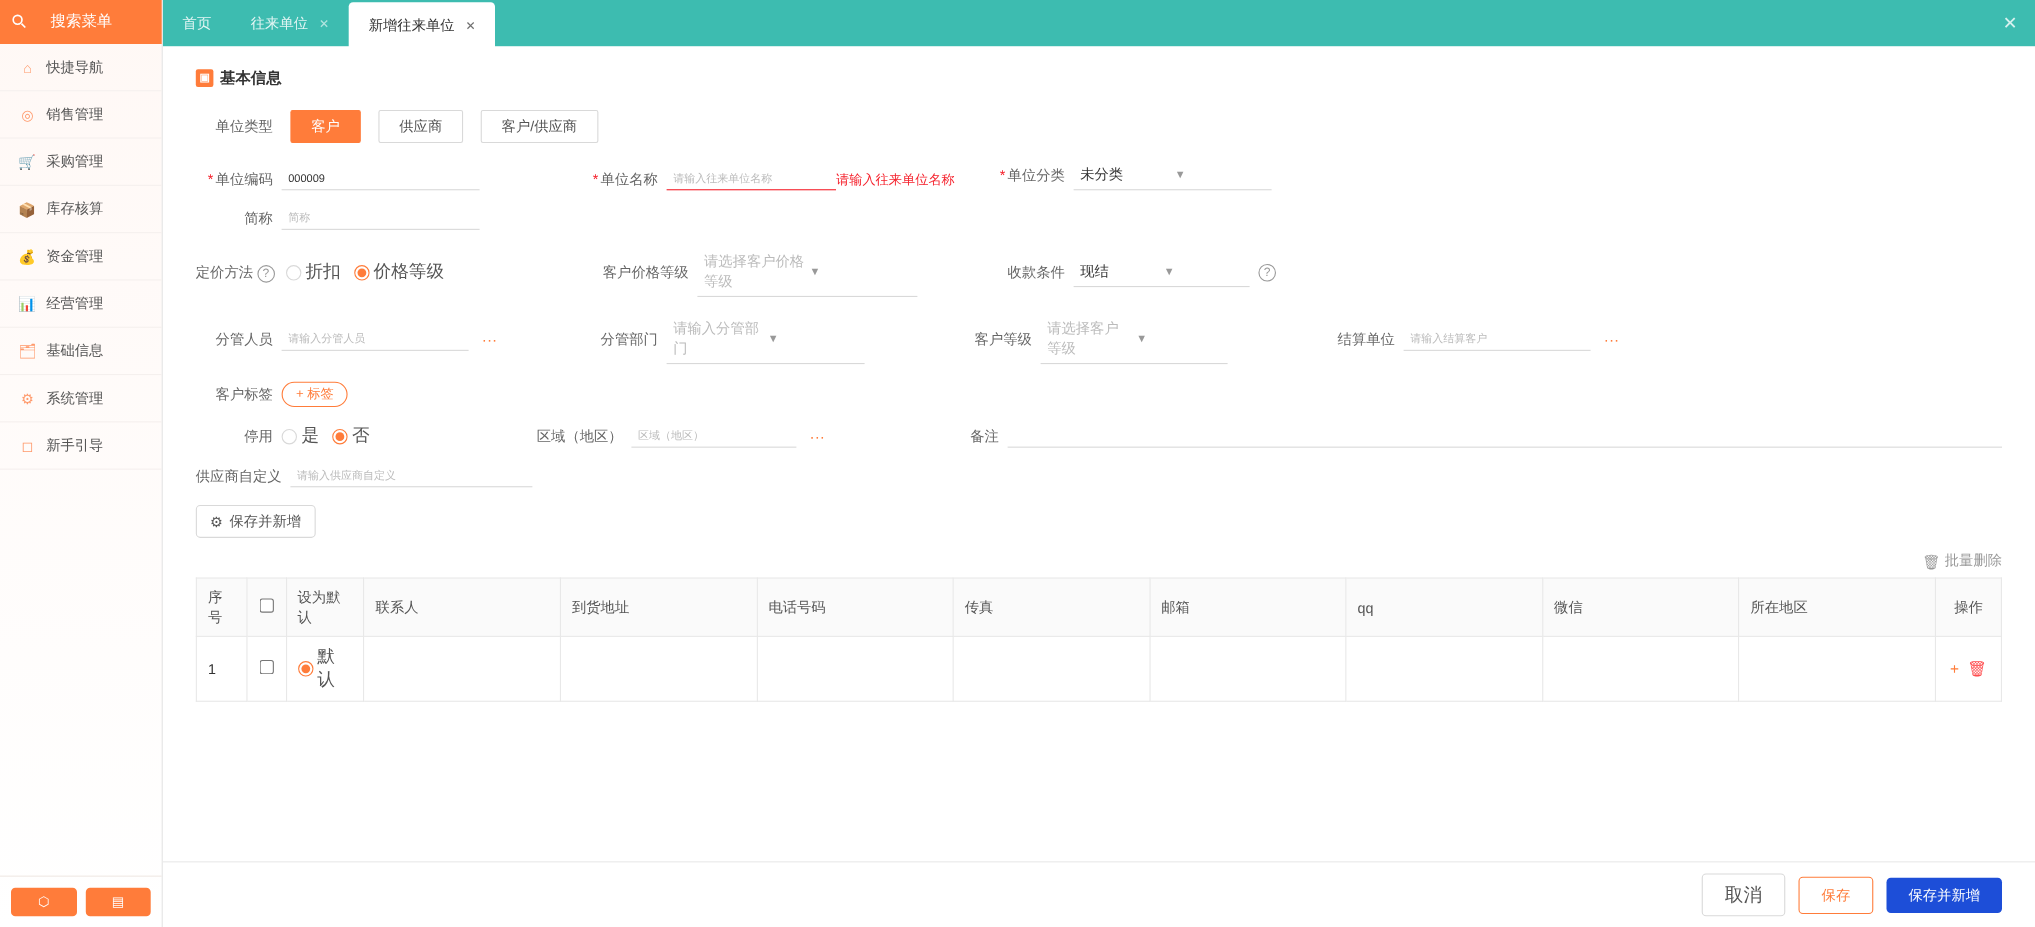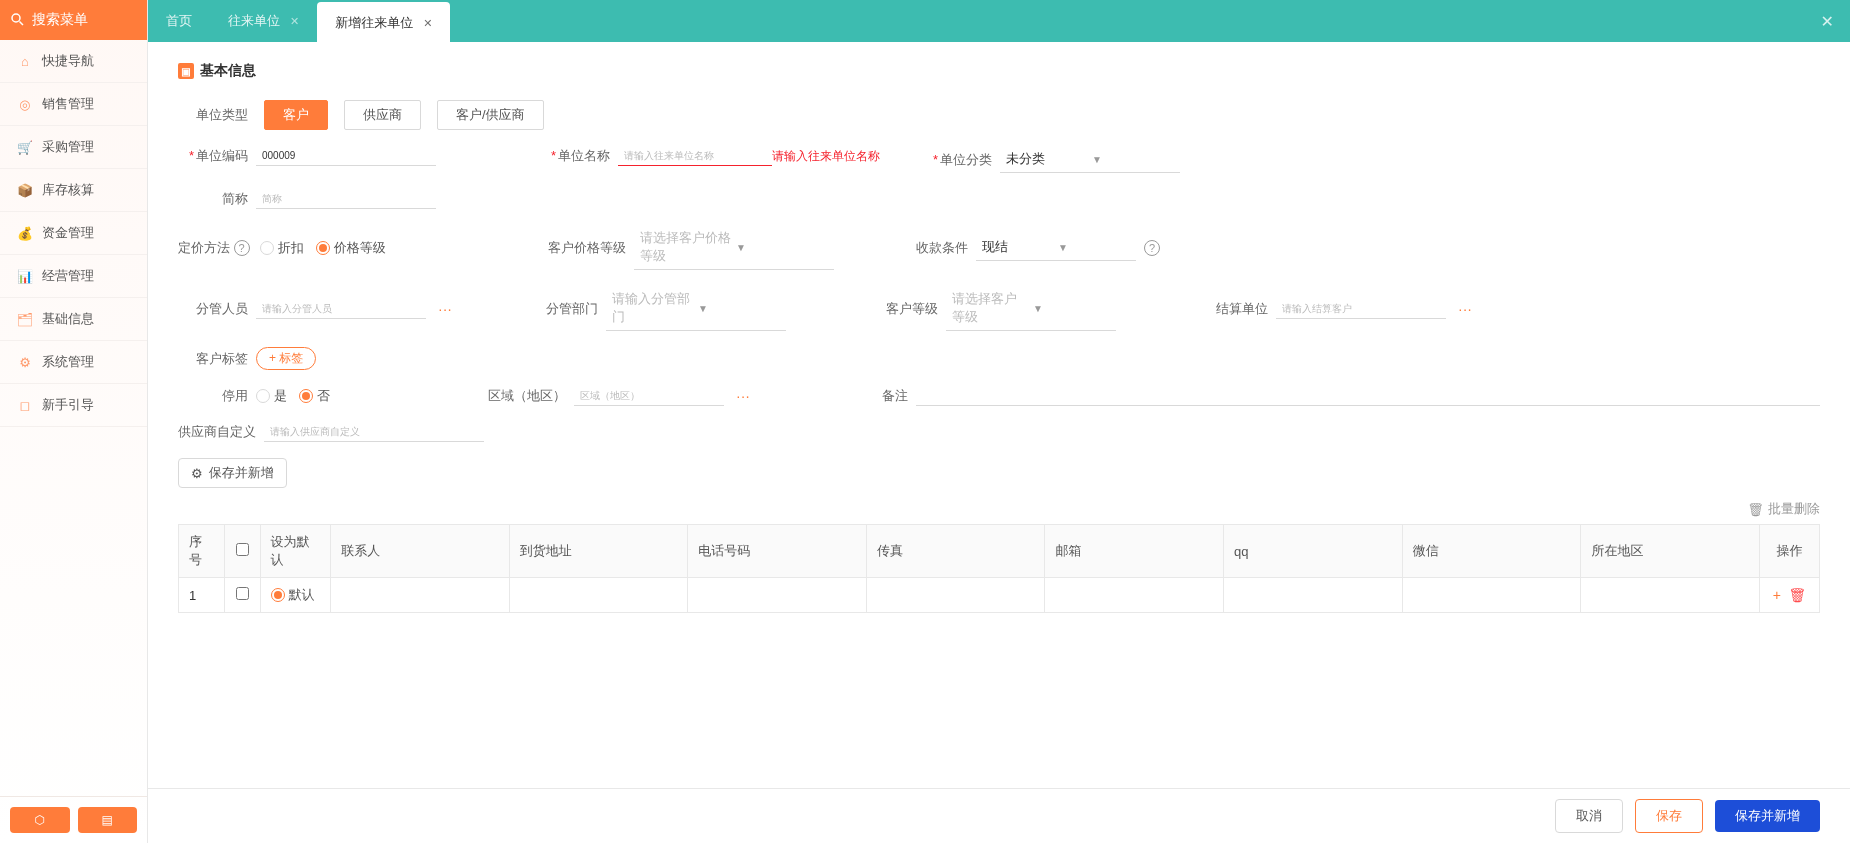--- a/index.html
+++ b/index.html
@@ -14,21 +14,21 @@
       flex-direction: column;
       flex-shrink: 0;
     }
     .sidebar-top {
       background: #ff7c3a;
       color: white;
       padding: 0 10px;
       height: 40px;
       display: flex;
       align-items: center;
-      gap: 6px;
+      gap: 20px;
       font-size: 14px;
     }
     .sidebar-item {
       display: flex;
       align-items: center;
       gap: 8px;
       padding: 12px 16px;
       color: #555;
       cursor: pointer;
       font-size: 13px;
@@ -208,21 +208,21 @@
       gap: 4px;
       color: #bbb;
       font-size: 13px;
     }
     .form-select span { flex: 1; }
     .form-select.has-value { color: #333; }
     .dropdown-arrow { color: #999; font-size: 10px; }
 
     
     .radio-group { display: flex; align-items: center; gap: 12px; }
-    .radio-item { display: flex; align-items: center; gap: 4px; cursor: pointer; color: #555; font-size: 13px; }
+    .radio-item { display: flex; align-items: center; gap: 4px; cursor: pointer; color: #555; font-size: 16px; }
     .radio-circle {
       width: 14px; height: 14px;
       border-radius: 50%;
       border: 1px solid #d9d9d9;
       display: inline-flex; align-items: center; justify-content: center;
     }
     .radio-circle.checked {
       border-color: #ff7c3a;
     }
     .radio-circle.checked::after {
@@ -314,21 +314,21 @@
       gap: 12px;
       align-items: center;
     }
     .btn-cancel {
       padding: 7px 20px;
       border: 1px solid #d9d9d9;
       background: white;
       color: #555;
       cursor: pointer;
       border-radius: 4px;
-      font-size: 13px;
+      font-size: 17px;
     }
     .btn-save {
       padding: 7px 20px;
       border: 1px solid #ff7c3a;
       background: white;
       color: #ff7c3a;
       cursor: pointer;
       border-radius: 4px;
       font-size: 13px;
     }
@@ -460,21 +460,21 @@
         <span class="form-label">单位类型</span>
         <div class="type-buttons">
           <button class="type-btn active">客户</button>
           <button class="type-btn">供应商</button>
           <button class="type-btn">客户/供应商</button>
         </div>
       </div>
     </div>
 
     
-    <div class="form-row" style="gap:42px; align-items:flex-start;">
+    <div class="form-row" style="gap:30px; align-items:flex-end;">
 
       <div class="form-field" style="flex:0 0 320px; align-items:center;">
         <span class="form-label">
           <span class="required-mark">*</span><span>单位编码</span>
         </span>
         <input class="form-input" type="text" value="000009" style="max-width: 180px;">
       </div>
 
       <div class="form-field" style="flex:0 0 340px; align-items:flex-start; flex-direction:column;">
         <div style="display:flex;align-items:center;width:100%;gap:8px;">

